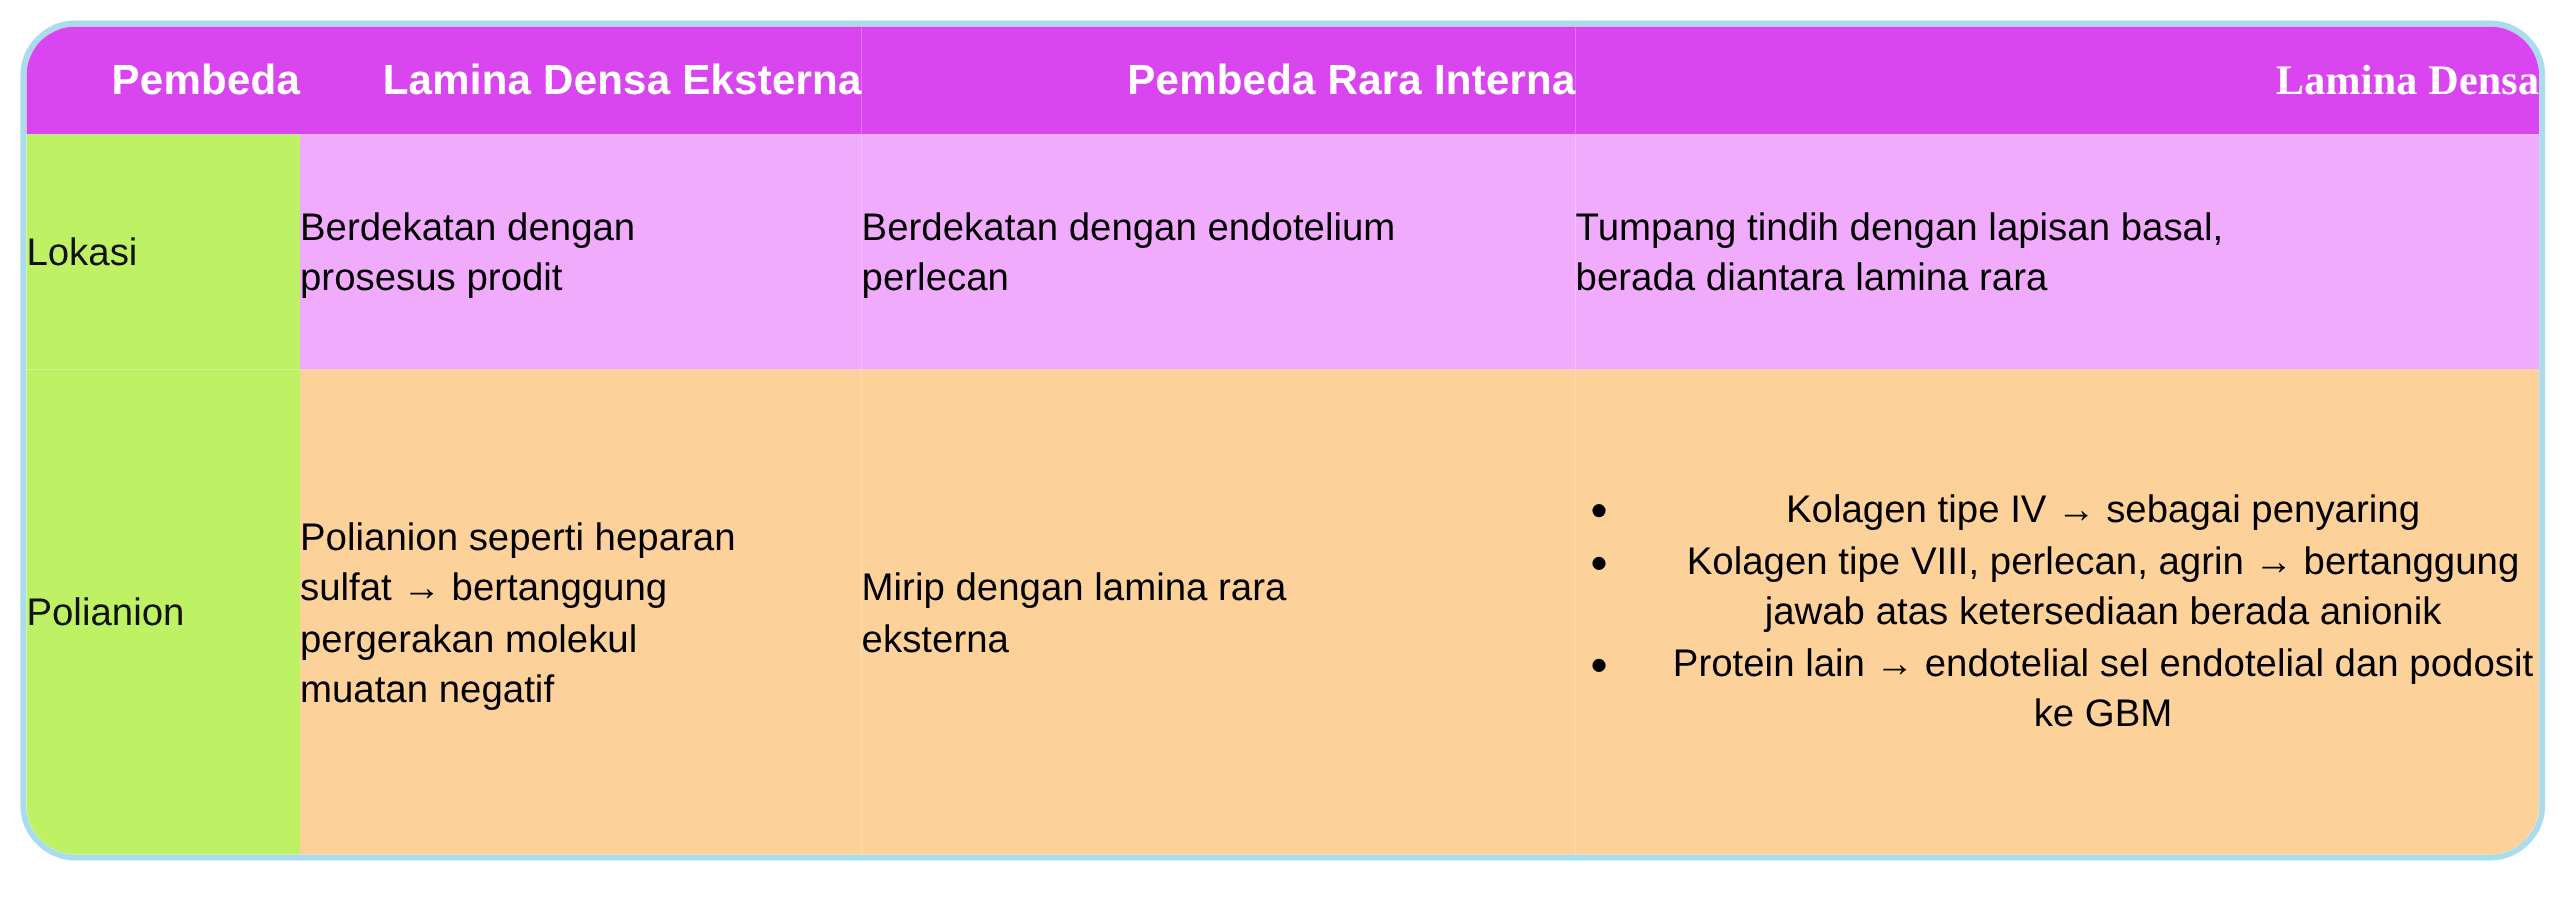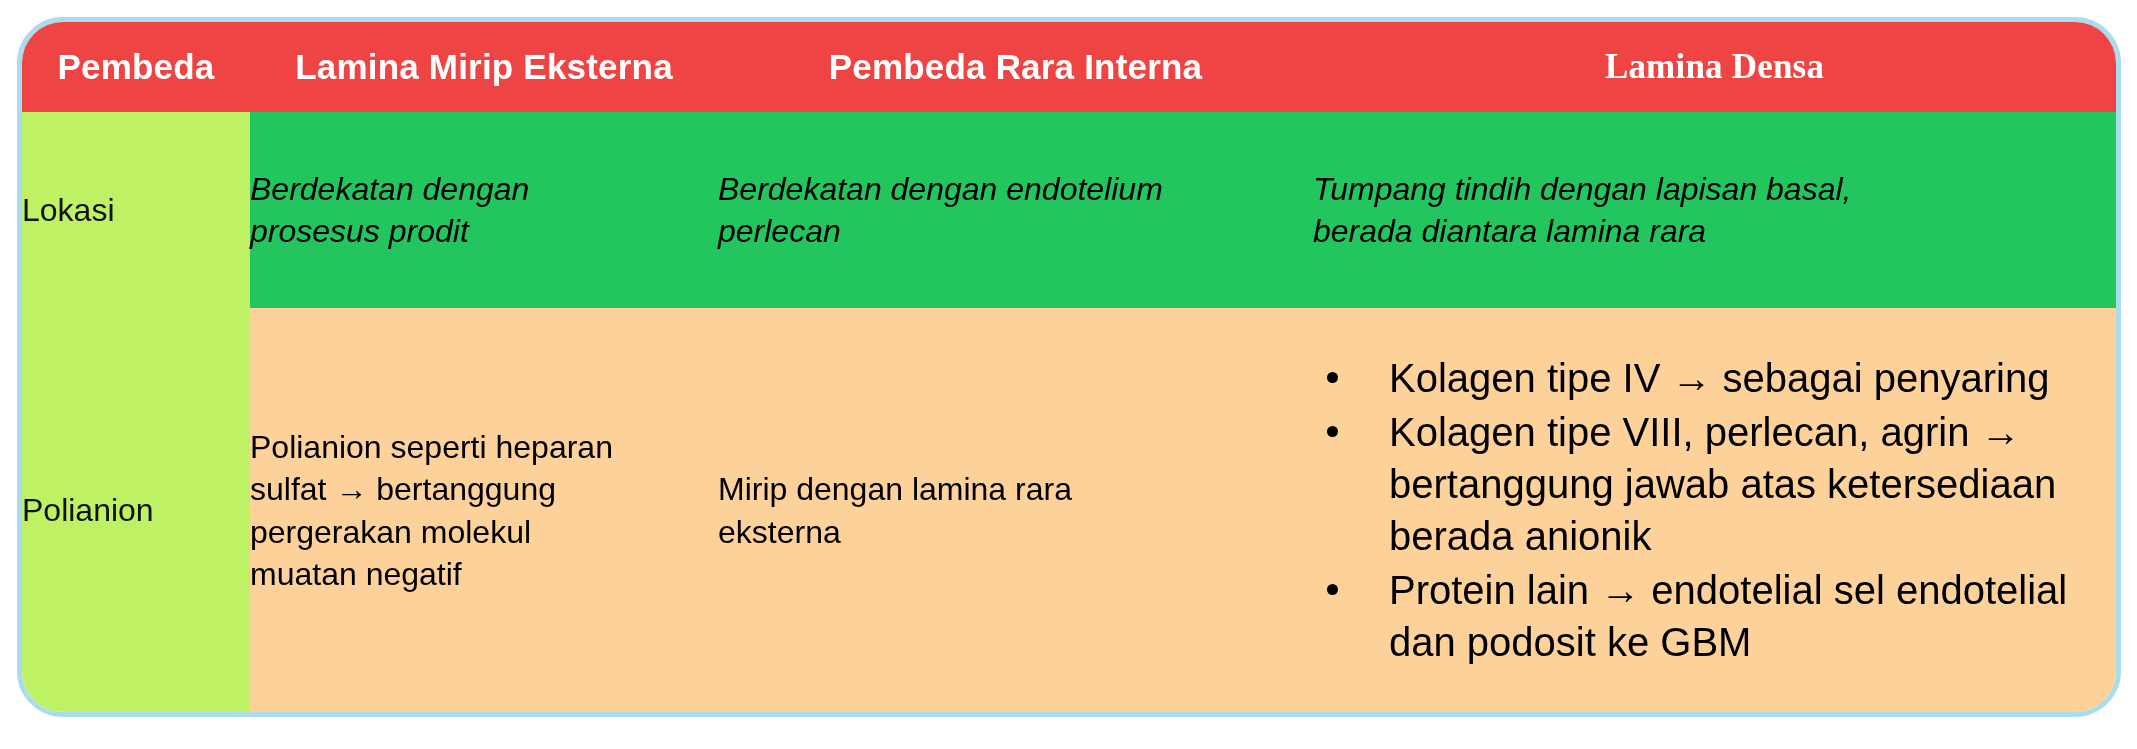--- a/index.html
+++ b/index.html
@@ -43,23 +43,23 @@
 
   
   col.c0 { width: 228px; }
   col.c1 { width: 468px; }
   col.c2 { width: 595px; }
   col.c3 { width: 803px; }
 
   
   .hdr-row { height: 90px; }
   .hdr-cell {
-    background: #ef4444;
+    background: #d946ef;
     color: #ffffff;
-    text-align: center;
+    text-align: right;
     font-weight: bold;
     font-size: 35px;
     letter-spacing: 0.2px;
     border-right: 6px solid #ffffff;
     height: 90px;
     line-height: 1.1;
   }
   .hdr-cell.last { border-right: none; font-family: Liberation Serif, serif; }
 
   
@@ -82,40 +82,41 @@
     font-size: 32px;
     line-height: 1.32;
     padding: 6px 20px 6px 18px;
     border-right: 6px solid #ffffff;
     border-bottom: 5px solid #ffffff;
     text-align: left;
   }
   .data-cell.last { border-right: none; margin-left: 36px; }
   .row2 .data-cell { border-bottom: none; }
 
-  .shade-dark { background: #22c55e; font-style: italic; }
+  .shade-dark { background: #f0abfc; }
   .shade-light { background: #fcd19a; }
 
   .cell-text {
     display: block;
     white-space: pre-line;
   }
 
   
   ul.bullets {
     margin: 0;
     padding: 0;
     list-style: none;
   }
   ul.bullets li {
     position: relative;
     padding-left: 76px;
     margin: 0 0 2px 0;
     line-height: 1.3;
-    font-size: 40px;
+    font-size: 32px;
+    text-align: center;
   }
   ul.bullets li .bullet-dot {
     position: absolute;
     left: 14px;
     top: 0.52em;
     width: 11px;
     height: 11px;
     background: #000000;
     border-radius: 50%;
   }
@@ -130,21 +131,21 @@
   <table class="tbl">
     <colgroup>
       <col class="c0">
         <col class="c1">
         <col class="c2">
         <col class="c3">
     </colgroup>
     <thead>
       <tr class="hdr-row">
         <th class="hdr-cell">Pembeda</th>
-        <th class="hdr-cell">Lamina Mirip Eksterna</th>
+        <th class="hdr-cell">Lamina Densa Eksterna</th>
         <th class="hdr-cell">Pembeda Rara Interna</th>
         <th class="hdr-cell last">Lamina Densa</th>
       </tr>
     </thead>
     <tbody>
 
       <tr class="row1">
         <td class="label-cell">Lokasi</td>
         <td class="data-cell shade-dark">
           <span class="cell-text">Berdekatan dengan

